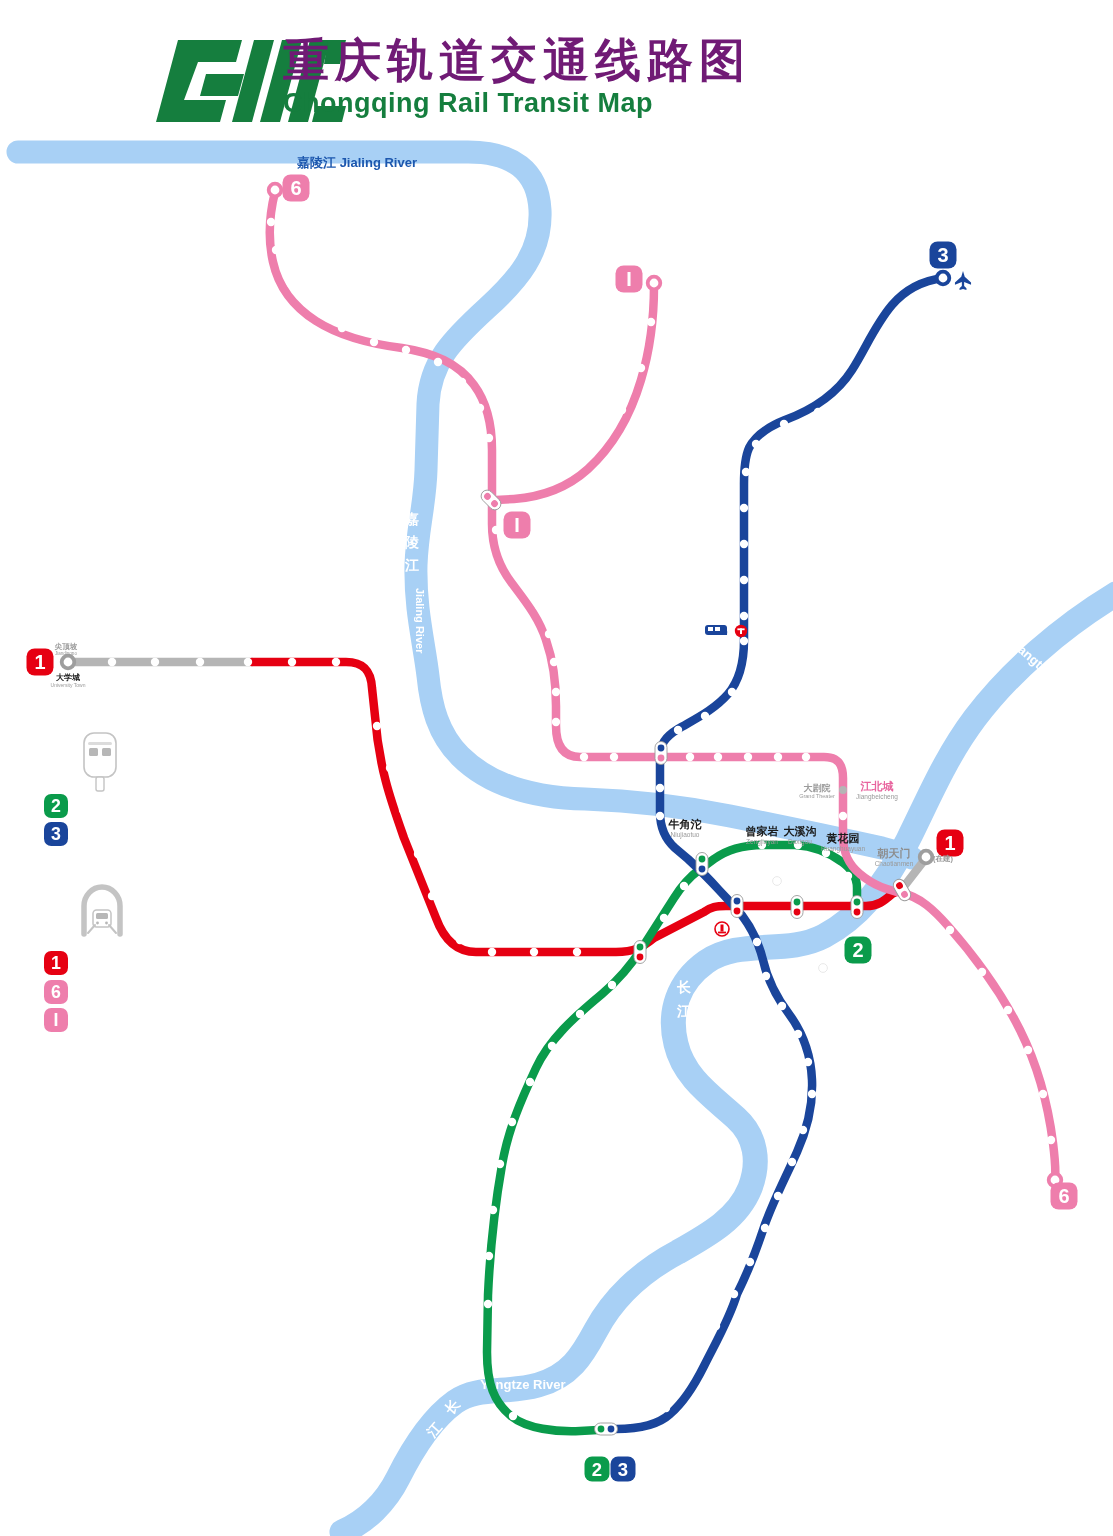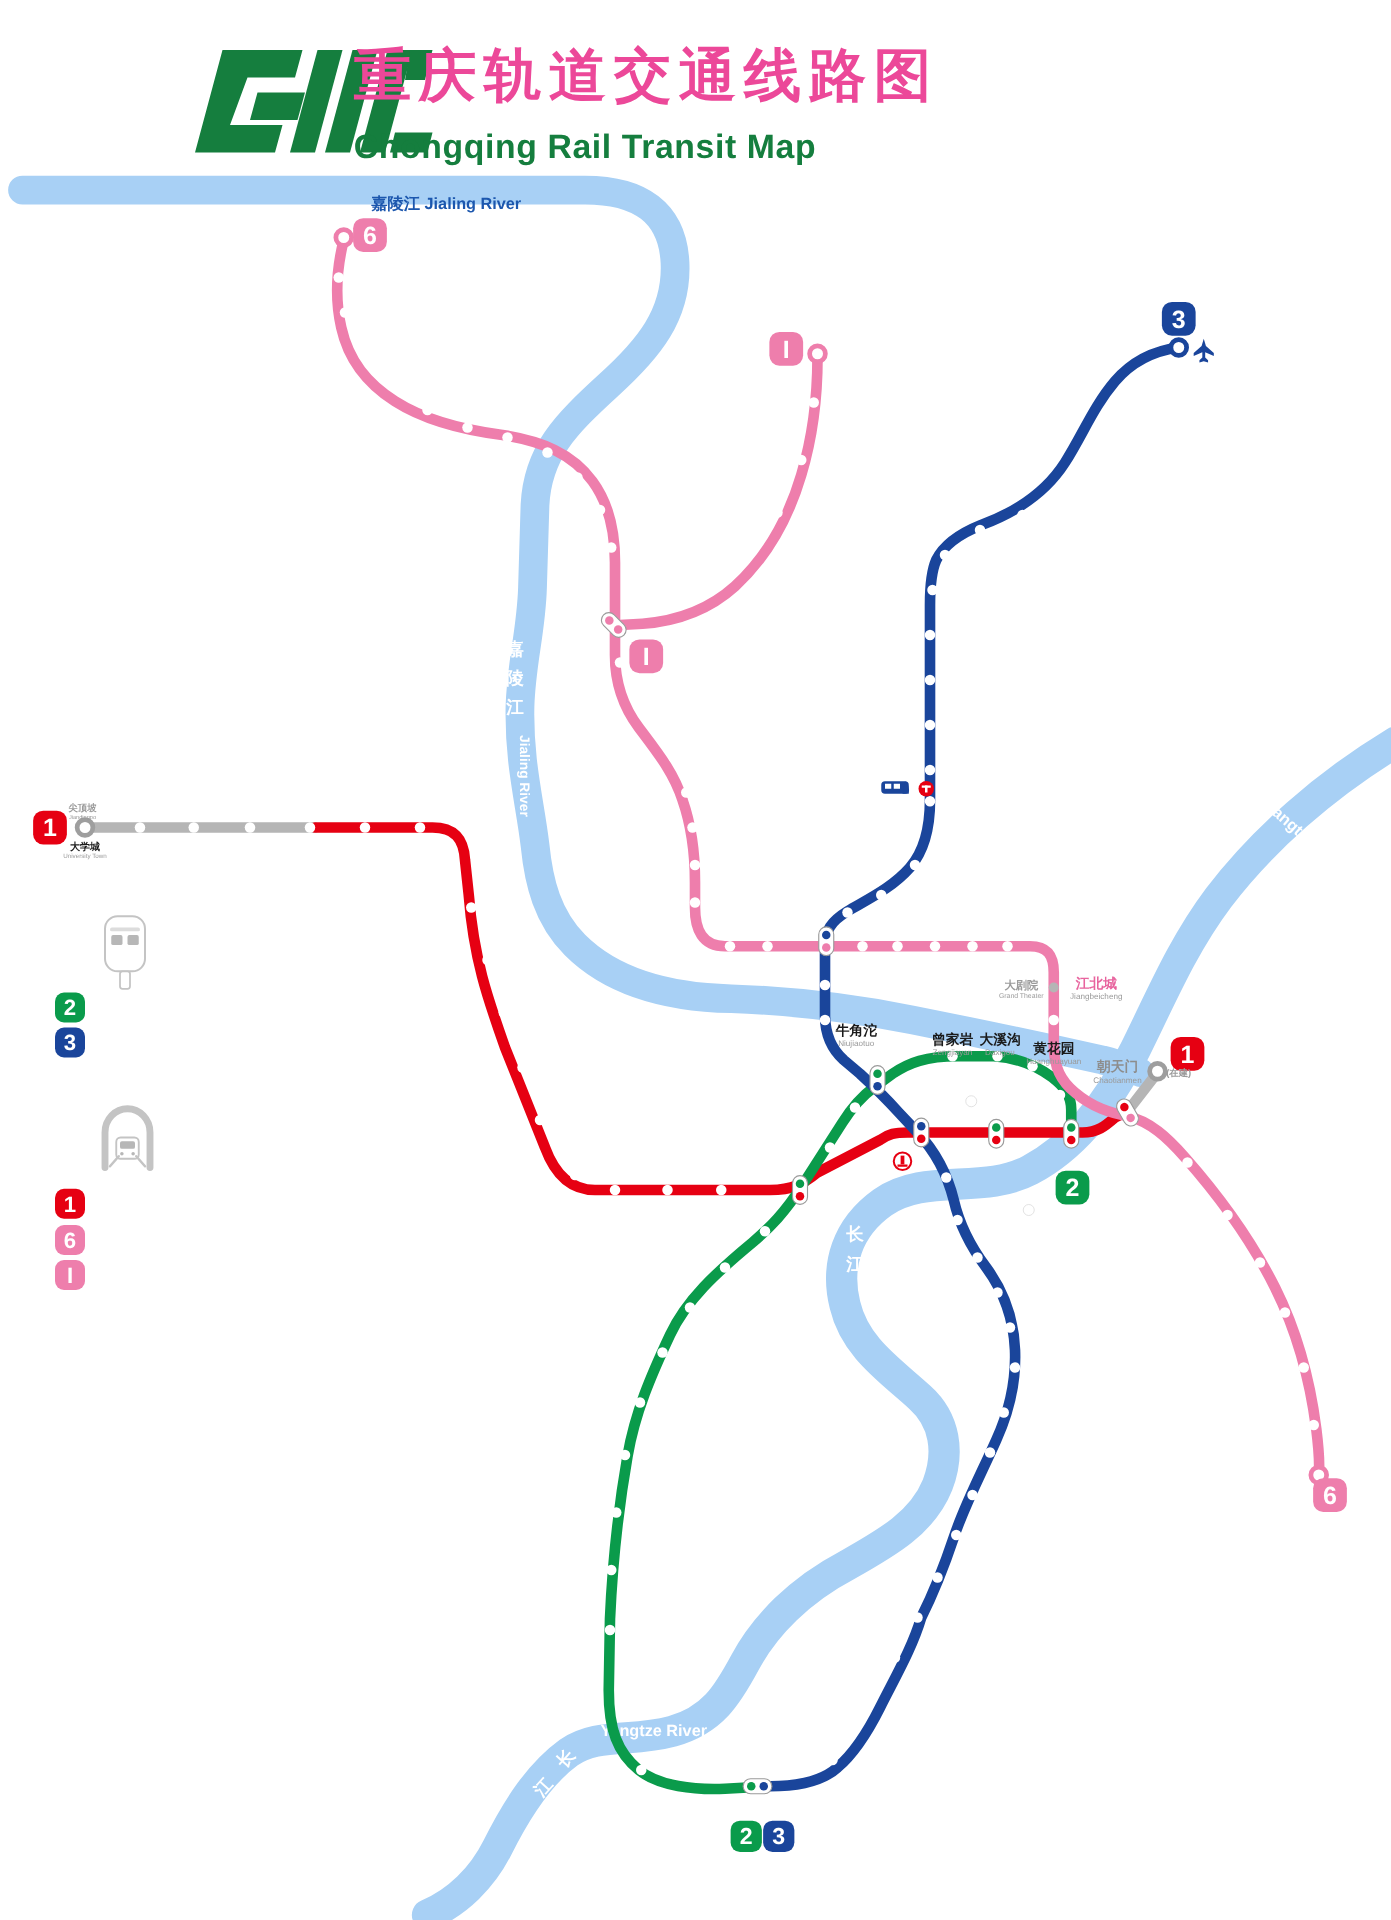--- a/index.html
+++ b/index.html
@@ -1,21 +1,21 @@
 <!DOCTYPE html>
 <html><head>
 <meta charset="utf-8">
 <style>
   html,body{margin:0;padding:0;background:#ffffff;}
   #stage{position:relative;width:1113px;height:1536px;background:#fff;overflow:hidden;
          font-family:"Liberation Sans","DejaVu Sans",sans-serif;}
   #map-svg{position:absolute;left:0;top:0;}
   .hdr{position:absolute;left:283px;top:36px;width:700px;}
-  .title-zh{font-size:46px;font-weight:bold;color:#ec4899;letter-spacing:6px;line-height:1.05;}
-  .title-en{font-size:27px;font-weight:bold;color:#157e3e;letter-spacing:.5px;margin-top:18px;}
+  .title-zh{font-size:46px;font-weight:bold;color:#701a75;letter-spacing:6px;line-height:1.05;}
+  .title-en{font-size:27px;font-weight:bold;color:#157e3e;letter-spacing:.5px;margin-top:4px;}
   svg text{font-family:"Liberation Sans","DejaVu Sans",sans-serif;}
 </style>
 </head>
 <body>
 
 <div id="stage">
 
   <svg id="logo-svg" width="290" height="130" style="position:absolute;left:60px;top:20px;" viewBox="0 0 290 130">
     <g fill="#157e3e" transform="translate(14,-18)">
       <path d="M168 38 L104 38 L82 120 L146 120 L152 98 L110 98 L124 60 L162 60 Z"></path>

